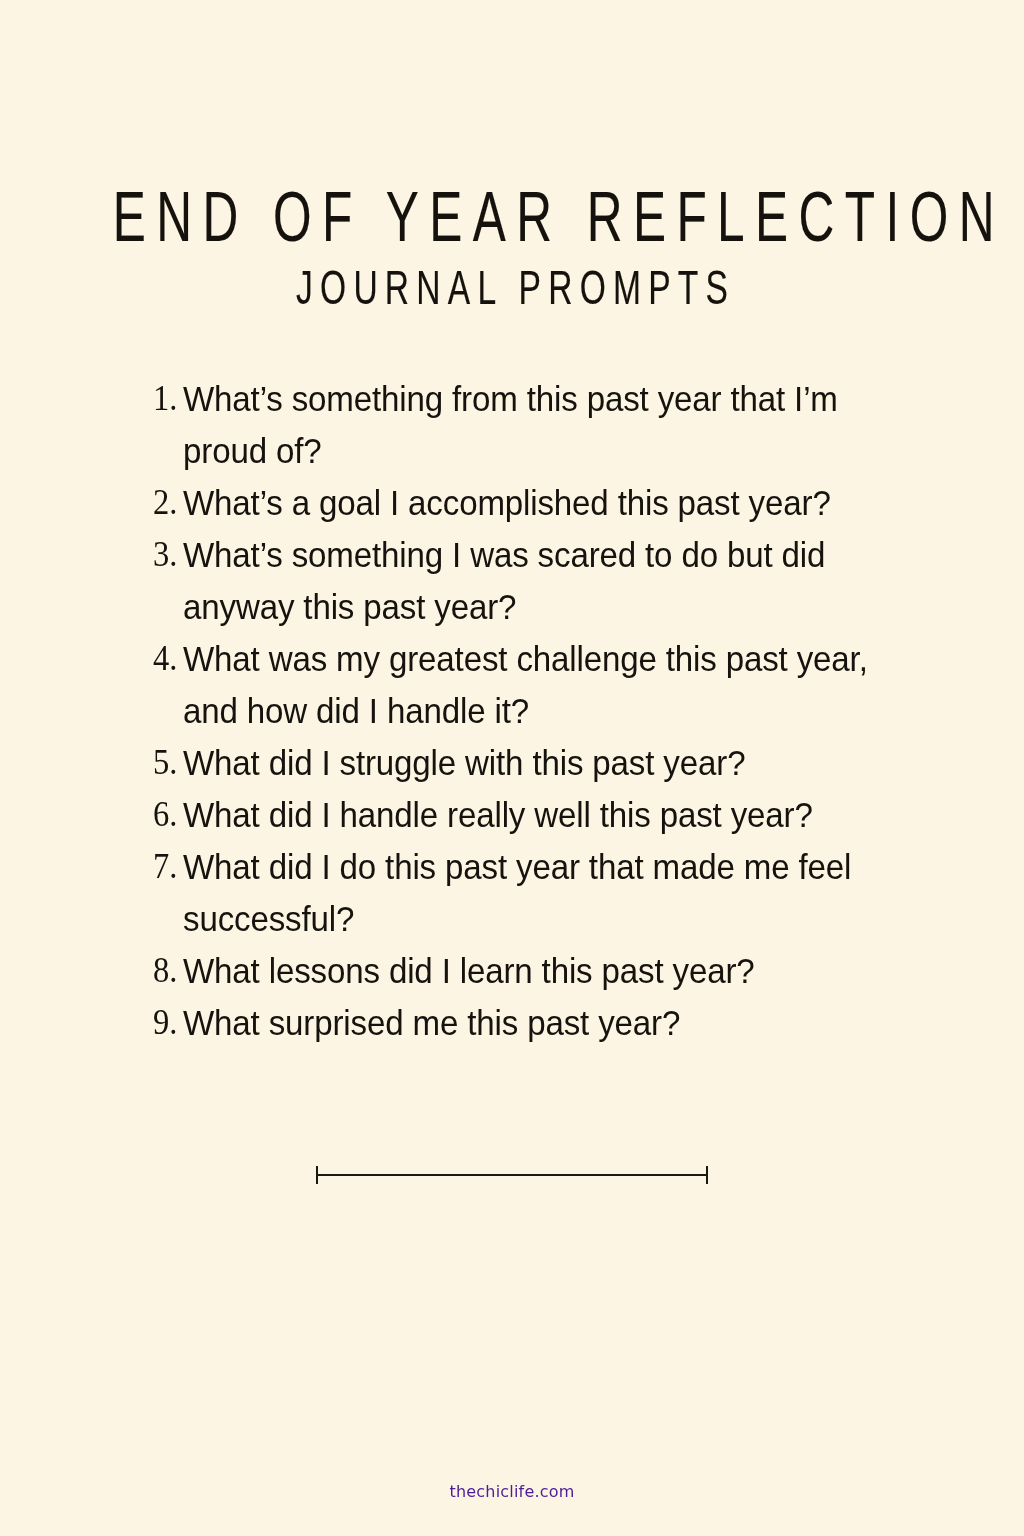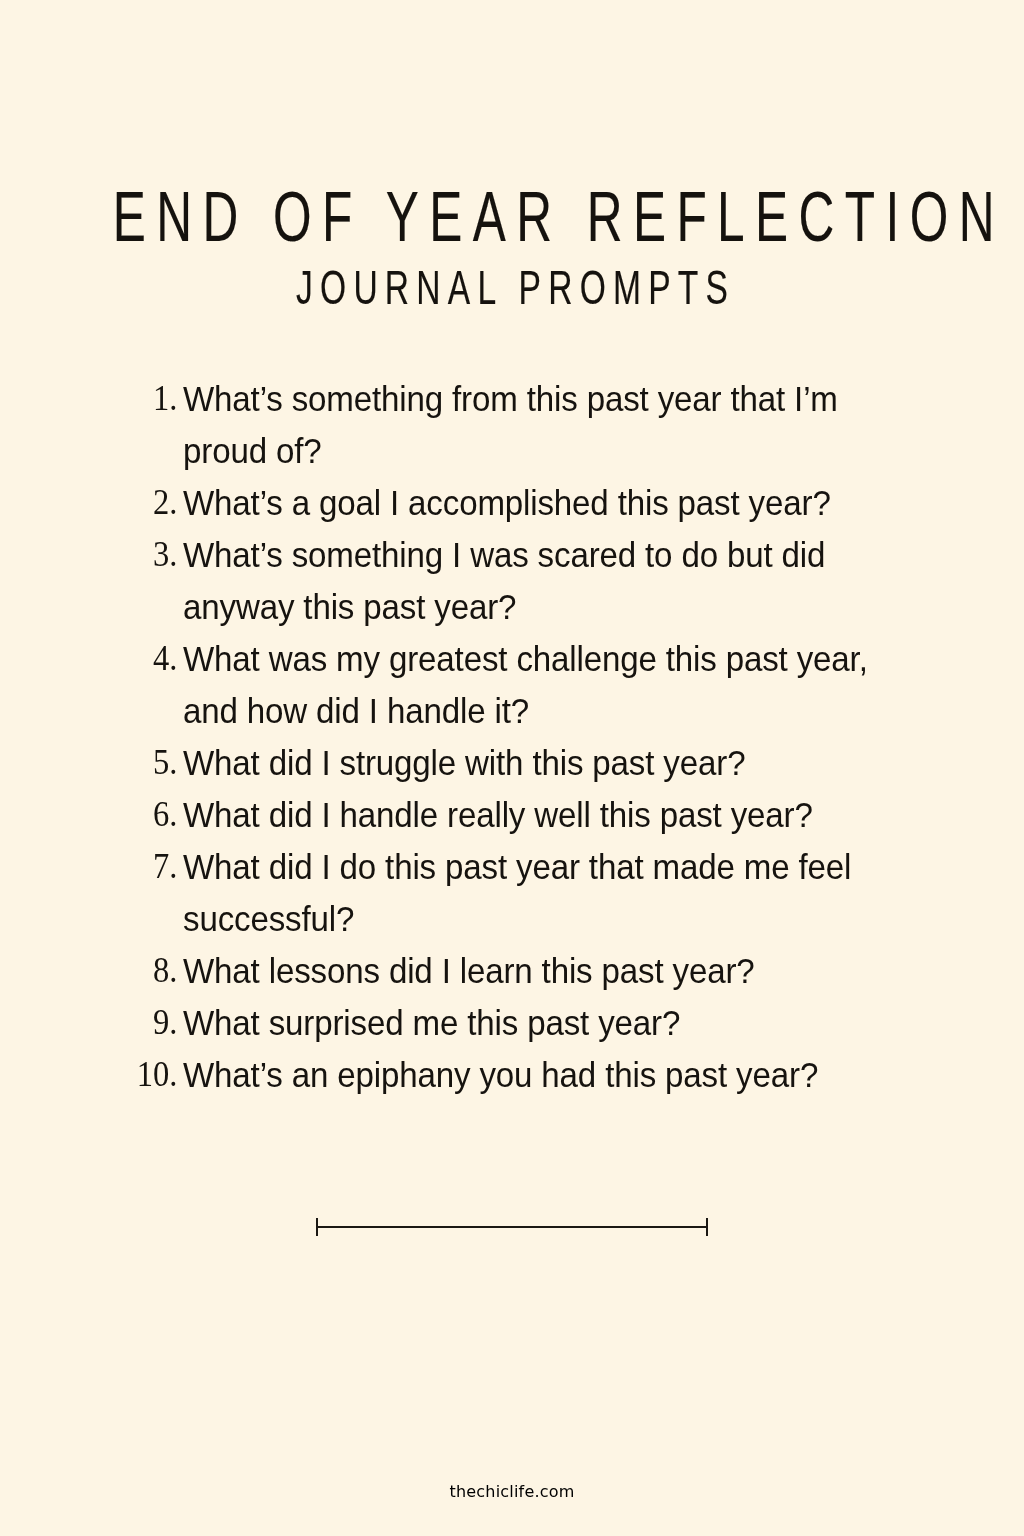--- a/index.html
+++ b/index.html
@@ -127,21 +127,21 @@
   
   .footer {
     position: absolute;
     left: 0;
     right: 0;
     top: 1482px;
     text-align: center;
     font-family: "DejaVu Sans", sans-serif;
     font-size: 16px;
     letter-spacing: 0.2px;
-    color: #000000;
+    color: #4c1d95;
   }
 </style>
 </head>
 <body style="background: rgb(253, 245, 228);">
 
 <div class="page">
 
   <div class="header">
     <div class="title">END OF YEAR REFLECTION</div>
     <div class="subtitle">JOURNAL PROMPTS</div>
@@ -177,24 +177,20 @@
           <span class="num">7.</span>
           <span class="txt">What did I do this past year that made me feel successful?</span>
         </li>
         <li>
           <span class="num">8.</span>
           <span class="txt">What lessons did I learn this past year?</span>
         </li>
         <li>
           <span class="num">9.</span>
           <span class="txt">What surprised me this past year?</span>
-        </li>
-        <li>
-          <span class="num">10.</span>
-          <span class="txt">What’s an epiphany you had this past year?</span>
         </li>
       </ol>
   </div>
 
   <div class="divider">
     <div class="tick left"></div>
     <div class="bar"></div>
     <div class="tick right"></div>
   </div>
 

